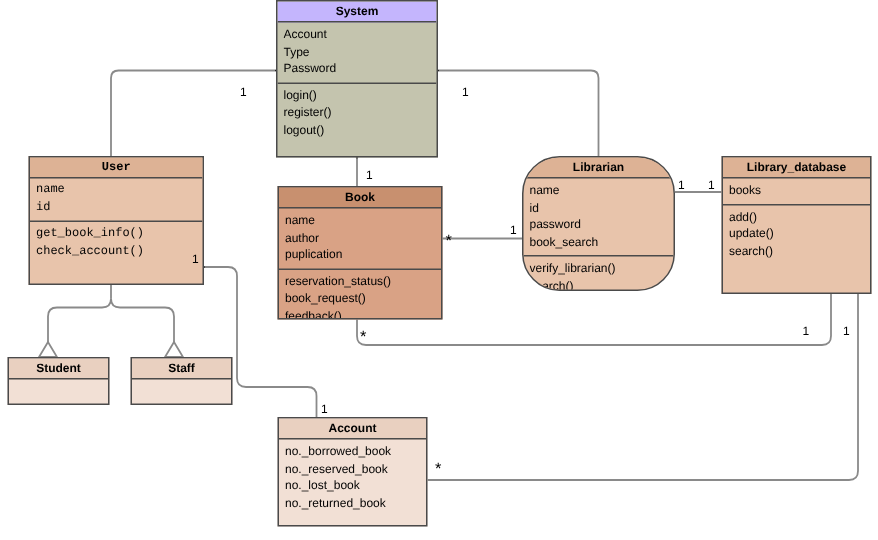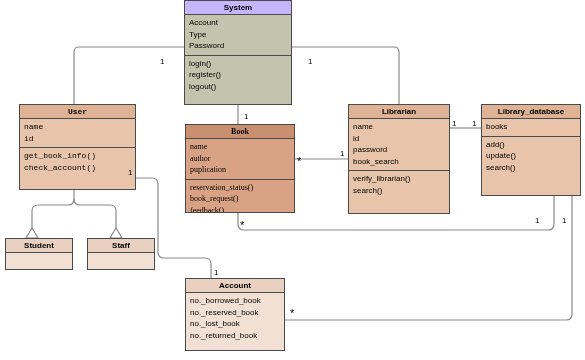--- a/index.html
+++ b/index.html
@@ -153,36 +153,36 @@
     <div class="uml-compartment">
       <div class="member">name</div>
       <div class="member">id</div>
     </div>
     <div class="uml-compartment divided">
       <div class="member">get_book_info()</div>
       <div class="member">check_account()</div>
     </div>
   </div>
 
-  <div class="uml-class cls-book" style="left:185px; top:124px; width:110px; height:89px;font-family:Liberation Serif, serif;">
+  <div class="uml-class cls-book" style="left:185px; top:124px; width:110px; height:89px;">
     <div class="uml-title">Book</div>
     <div class="uml-compartment">
       <div class="member">name</div>
       <div class="member">author</div>
       <div class="member">puplication</div>
     </div>
     <div class="uml-compartment divided">
       <div class="member">reservation_status()</div>
       <div class="member">book_request()</div>
       <div class="member">feedback()</div>
 
     </div>
   </div>
 
-  <div class="uml-class cls-tan" style="left:348px; top:104px; width:102px; height:110px;">
+  <div class="uml-class cls-tan" style="left:348px; top:104px; width:102px; height:90px;border-radius:25px;">
     <div class="uml-title">Librarian</div>
     <div class="uml-compartment">
       <div class="member">name</div>
       <div class="member">id</div>
       <div class="member">password</div>
       <div class="member">book_search</div>
     </div>
     <div class="uml-compartment divided">
       <div class="member">verify_librarian()</div>
       <div class="member">search()</div>

